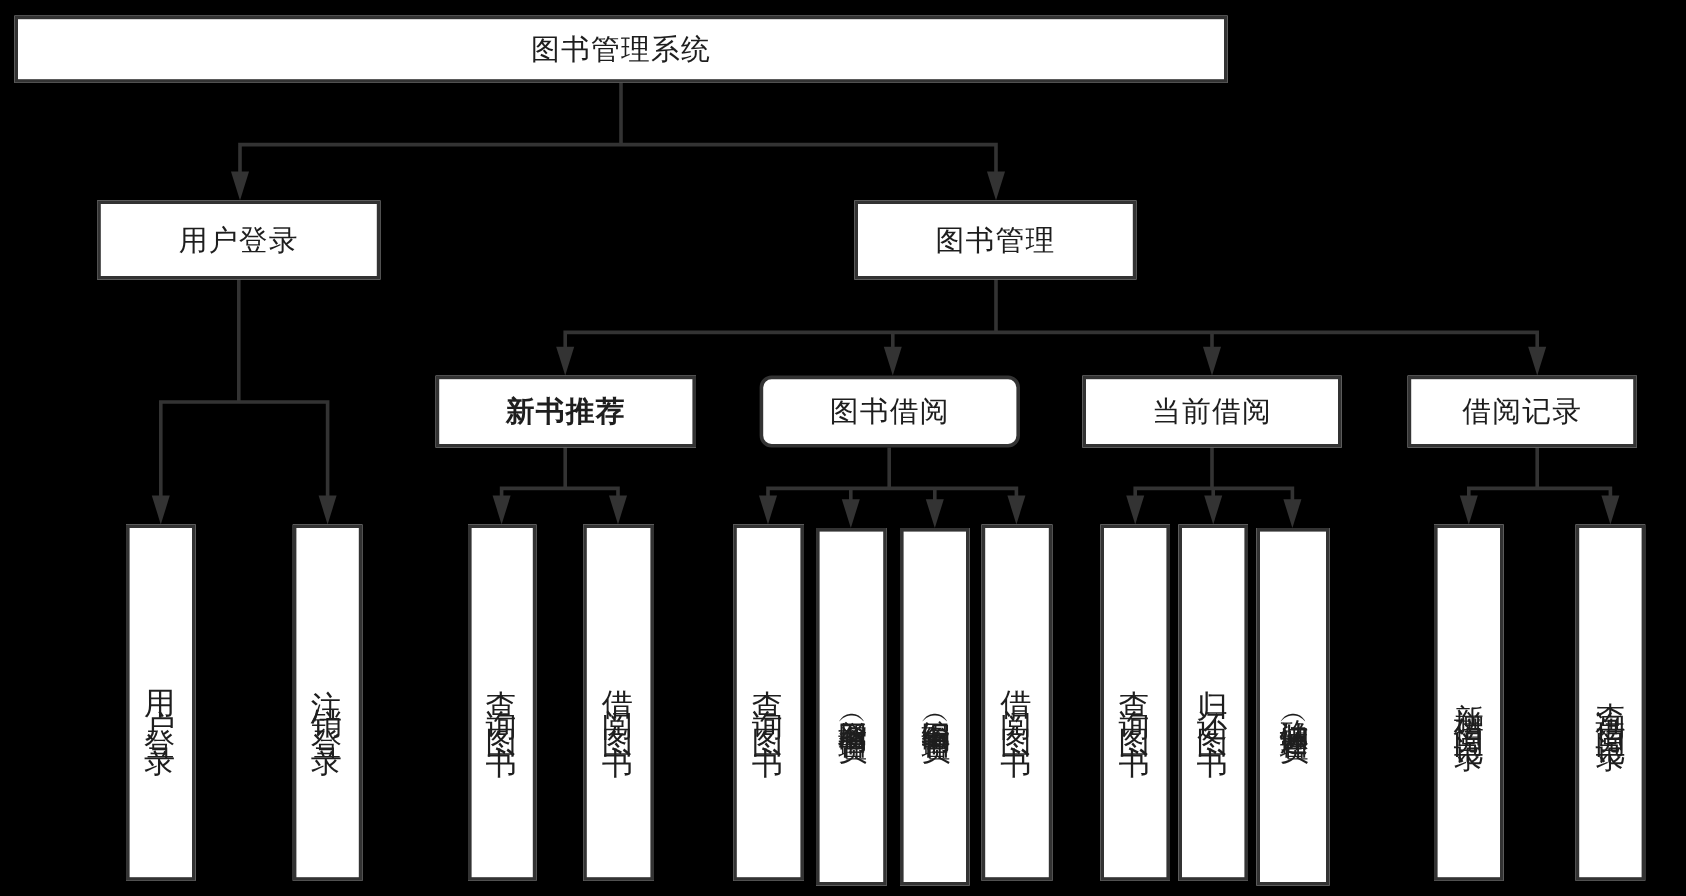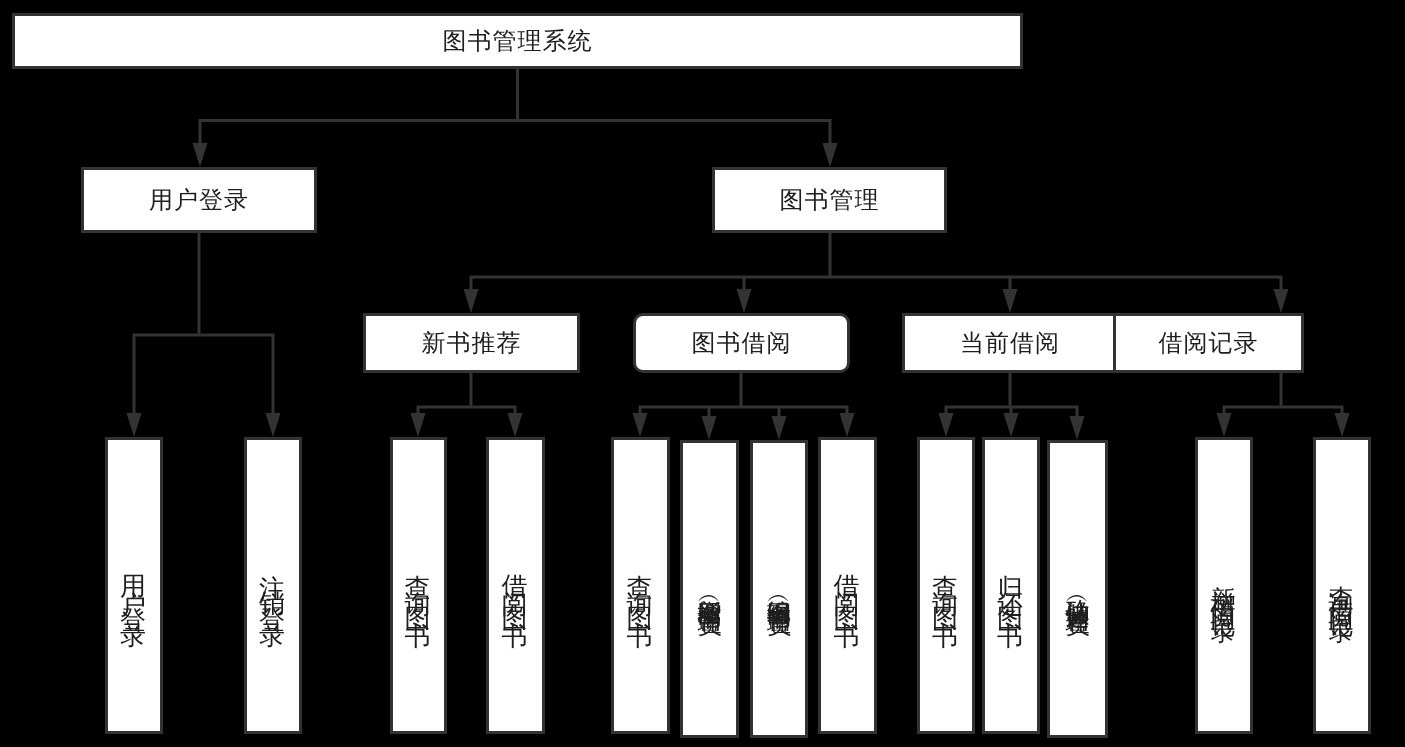--- a/index.html
+++ b/index.html
@@ -47,24 +47,24 @@
     white-space: nowrap;
     color: #1e1e1e;
   }
   .v4  { font-size: 26px; letter-spacing: 16px; }
   .v6  { font-size: 25px; letter-spacing: 7px; }
   .v10 { font-size: 24px; letter-spacing: 2px; }
   
   .n-root   { left: 12px;   top: 13px;  width: 1011px; height: 56px; }
   .n-login  { left: 81px;   top: 167px; width: 236px;  height: 66px; }
   .n-mgmt   { left: 712px;  top: 167px; width: 235px;  height: 66px; }
-  .n-l3-a   { left: 363px;  top: 313px; width: 217px;  height: 60px; }
+  .n-l3-a   { left: 363px;  top: 313px; width: 217px;  height: 60px; font-weight: bold; }
   .n-l3-b   { left: 633px;  top: 313px; width: 217px;  height: 60px; border-radius: 10px; }
   .n-l3-c   { left: 902px;  top: 313px; width: 216px;  height: 60px; text-align: center; }
-  .n-l3-d   { left: 1113px; top: 313px; width: 191px;  height: 60px; text-align: center; }
+  .n-l3-d   { left: 1173px; top: 313px; width: 191px;  height: 60px; text-align: center; }
   .leaf     { top: 437px; height: 297px; }
   .leaf.adm { top: 440px; height: 298px; }
   .lf1  { left: 105px;  width: 58px; }
   .lf2  { left: 244px;  width: 58px; }
   .lf3  { left: 390px;  width: 57px; }
   .lf4  { left: 486px;  width: 59px; }
   .lf5  { left: 611px;  width: 59px; }
   .lf6  { left: 680px;  width: 59px; }
   .lf7  { left: 750px;  width: 58px; }
   .lf8  { left: 818px;  width: 59px; }

